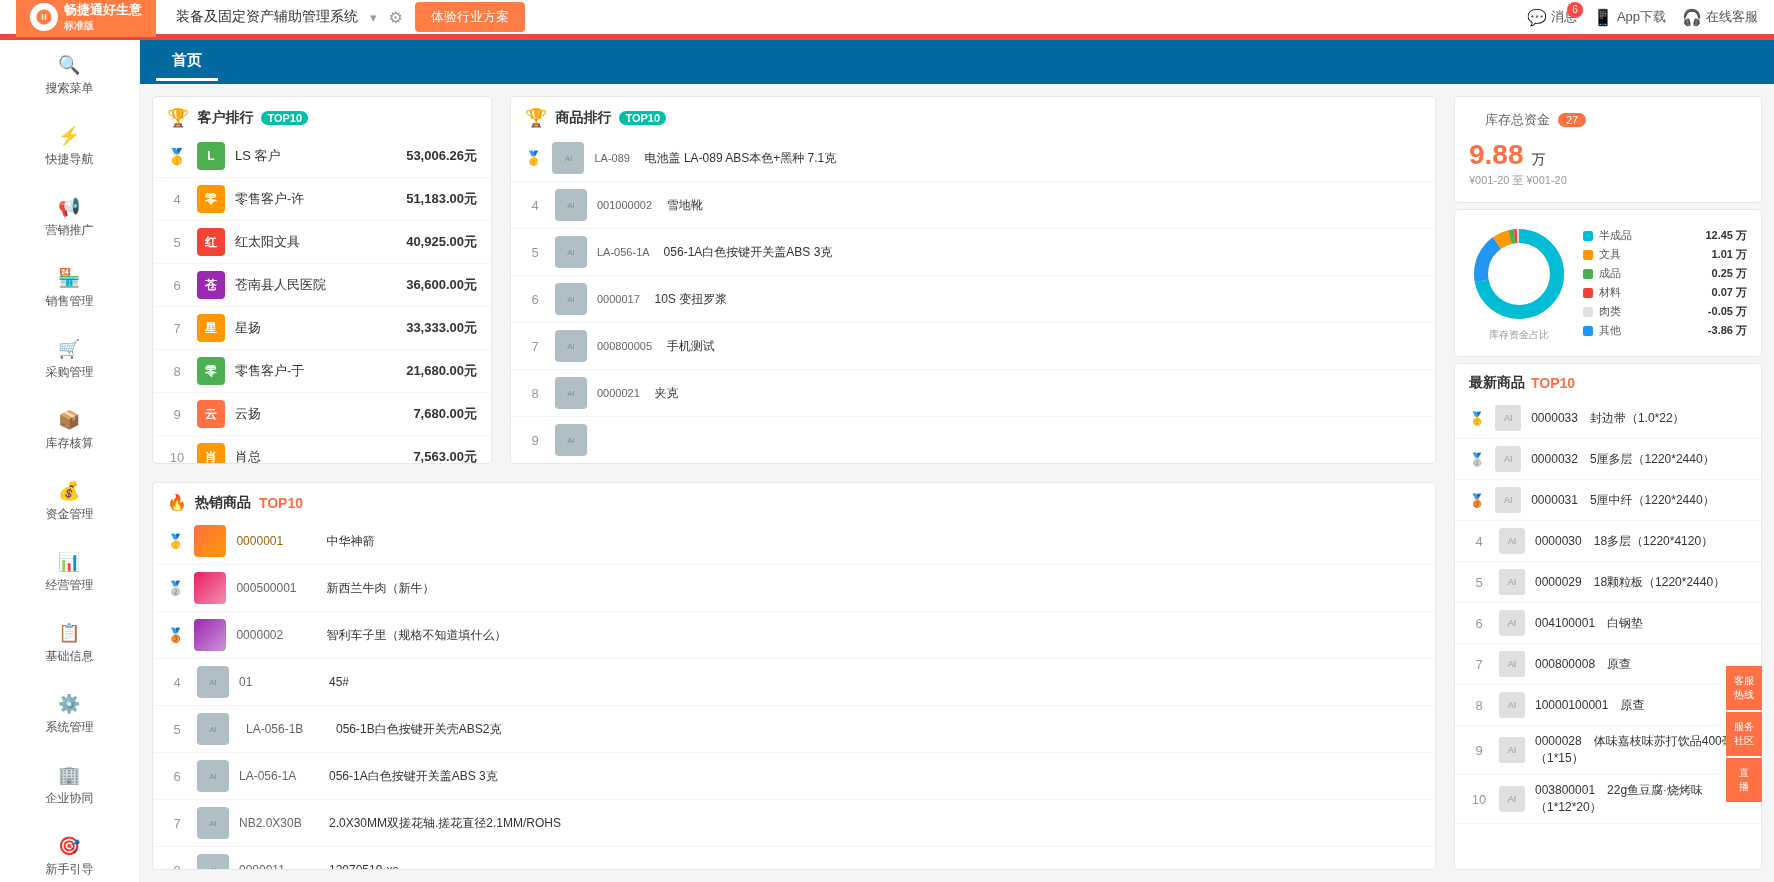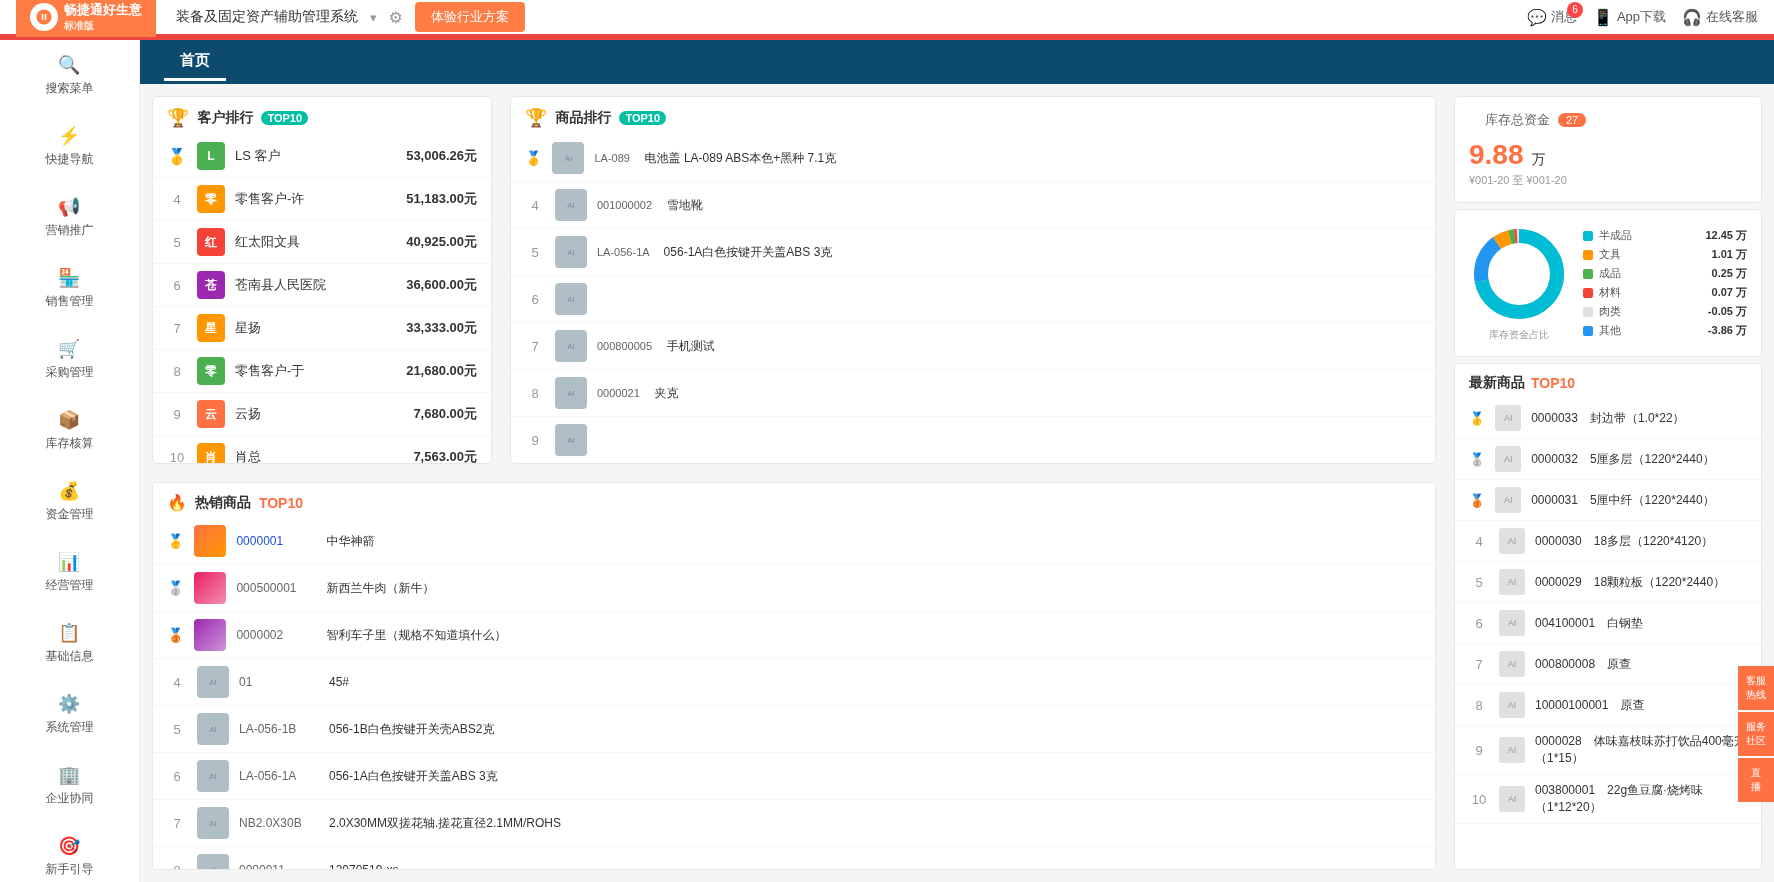--- a/index.html
+++ b/index.html
@@ -24,21 +24,21 @@
 
     
     .sidebar { width: 140px; background: #fff; border-right: 1px solid #eee; display: flex; flex-direction: column; flex-shrink: 0; overflow-y: auto; }
     .sidebar-item { display: flex; flex-direction: column; align-items: center; padding: 14px 8px; cursor: pointer; color: #555; gap: 4px; font-size: 12px; transition: background 0.2s; }
     .sidebar-icon { font-size: 18px; }
 
     
     .content-area { flex: 1; display: flex; flex-direction: column; overflow: hidden; }
 
     
-    .page-header { background: #0c4a6e; height: 44px; display: flex; align-items: center; padding: 0 24px; flex-shrink: 0; }
+    .page-header { background: #0369a1; height: 44px; display: flex; align-items: center; padding: 0 16px; flex-shrink: 0; }
     .page-header-tab { color: #fff; font-size: 15px; font-weight: bold; padding: 8px 16px; border-bottom: 3px solid #fff; }
 
     
     .dashboard { display: flex; flex: 1; overflow: hidden; gap: 0; }
 
     .panel { background: #fff; border: 1px solid #e8e8e8; border-radius: 4px; margin: 6px; overflow: hidden; display: flex; flex-direction: column; }
     .panel-title { font-size: 14px; font-weight: bold; color: #333; padding: 10px 14px 6px; display: flex; align-items: center; gap: 8px; }
     .panel-title-badge { background: #00bfa5; color: #fff; font-size: 11px; padding: 1px 6px; border-radius: 10px; }
 
     
@@ -77,21 +77,21 @@
     
     .newest-panel { background: #fff; margin: 0 6px 6px; border: 1px solid #e8e8e8; border-radius: 4px; flex: 1; overflow: hidden; display: flex; flex-direction: column; }
     .newest-title { font-size: 14px; font-weight: bold; color: #333; padding: 10px 14px 6px; display: flex; align-items: center; gap: 6px; }
     .newest-title-highlight { color: #ff7043; font-size: 14px; font-weight: bold; }
     .newest-list { flex: 1; overflow-y: auto; }
     .newest-row { display: flex; align-items: center; padding: 7px 14px; border-bottom: 1px solid #f5f5f5; gap: 10px; }
     .newest-img { width: 26px; height: 26px; background: #e0e0e0; border-radius: 3px; display: flex; align-items: center; justify-content: center; color: #999; font-size: 9px; flex-shrink: 0; }
     .newest-info { flex: 1; color: #333; font-size: 12px; }
 
     
-    .float-buttons { position: fixed; right: 0; bottom: 80px; display: flex; flex-direction: column; gap: 2px; z-index: 100; }
+    .float-buttons { position: fixed; right: 12px; bottom: 80px; display: flex; flex-direction: column; gap: 2px; z-index: 100; }
     .float-btn { background: #ff7043; color: #fff; padding: 8px 6px; font-size: 11px; cursor: pointer; text-align: center; width: 36px; writing-mode: horizontal-tb; }
 
     
     ::-webkit-scrollbar { width: 4px; }
     ::-webkit-scrollbar-track { background: #f1f1f1; }
     ::-webkit-scrollbar-thumb { background: #ccc; border-radius: 2px; }
 
     .medal-gold { color: #ff9800; }
 
     .top10-title { font-size: 14px; font-weight: bold; }
@@ -299,20 +299,24 @@
                 <div class="product-info">
                   <span style="color:#666;font-size:11px;">LA-056-1A　</span>
                   <span style="color:#333;font-size:12px;">056-1A白色按键开关盖ABS 3克</span>
                 </div>
               </div>
               <div class="product-row">
                 <span class="rank-num">6</span>
                 <div class="product-img" style="background:#b0bec5;">
                     <span style="font-size:8px;color:#78909c;">AI</span>
                   </div>
+                <div class="product-info">
+                  <span style="color:#666;font-size:11px;">0000017　</span>
+                  <span style="color:#333;font-size:12px;">10S 变扭罗浆</span>
+                </div>
               </div>
               <div class="product-row">
                 <span class="rank-num">7</span>
                 <div class="product-img" style="background:#b0bec5;">
                     <span style="font-size:8px;color:#78909c;">AI</span>
                   </div>
                 <div class="product-info">
                   <span style="color:#666;font-size:11px;">000800005　</span>
                   <span style="color:#333;font-size:12px;">手机测试</span>
                 </div>
@@ -345,21 +349,21 @@
               <span class="top10-title">热销商品 </span>
               <span class="top10-title top10-highlight">TOP10</span>
             </div>
             <div class="ranking-table">
 
               <div class="product-row">
                 <span style="color:#ff9800;font-size:14px;">🥇</span>
                 <div class="product-img" style="background:#ff7043;border-radius:4px;overflow:hidden;">
                     <div style="width:100%;height:100%;background:linear-gradient(135deg,#ff7043,#ff9800);"></div>
                   </div>
-                <span style="color:#1d4ed8;font-size:12px;width:80px;flex-shrink:0;">0000001</span>
+                <span style="color:#a16207;font-size:12px;width:80px;flex-shrink:0;">0000001</span>
                 <span style="color:#333;font-size:12px;">中华神箭</span>
               </div>
               <div class="product-row">
                 <span style="color:#9e9e9e;font-size:14px;">🥈</span>
                 <div class="product-img" style="background:#e91e63;">
                     <div style="width:100%;height:100%;background:linear-gradient(135deg,#e91e63,#f48fb1);"></div>
                   </div>
                 <span style="color:#666;font-size:12px;width:80px;flex-shrink:0;">000500001</span>
                 <span style="color:#333;font-size:12px;">新西兰牛肉（新牛）</span>
               </div>
@@ -377,21 +381,21 @@
                     <span style="font-size:8px;color:#78909c;">AI</span>
                   </div>
                 <span style="color:#666;font-size:12px;width:80px;flex-shrink:0;">01</span>
                 <span style="color:#333;font-size:12px;">45#</span>
               </div>
               <div class="product-row">
                 <span class="rank-num">5</span>
                 <div class="product-img" style="background:#b0bec5;">
                     <span style="font-size:8px;color:#78909c;">AI</span>
                   </div>
-                <span style="color:#666;font-size:12px;width:80px;flex-shrink:0;">LA-056-1B</span>
+                <span style="color:#666;font-size:12px;width:80px;flex-shrink:0;margin-left:7px;">LA-056-1B</span>
                 <span style="color:#333;font-size:12px;">056-1B白色按键开关壳ABS2克</span>
               </div>
               <div class="product-row">
                 <span class="rank-num">6</span>
                 <div class="product-img" style="background:#b0bec5;">
                     <span style="font-size:8px;color:#78909c;">AI</span>
                   </div>
                 <span style="color:#666;font-size:12px;width:80px;flex-shrink:0;">LA-056-1A</span>
                 <span style="color:#333;font-size:12px;">056-1A白色按键开关盖ABS 3克</span>
               </div>

